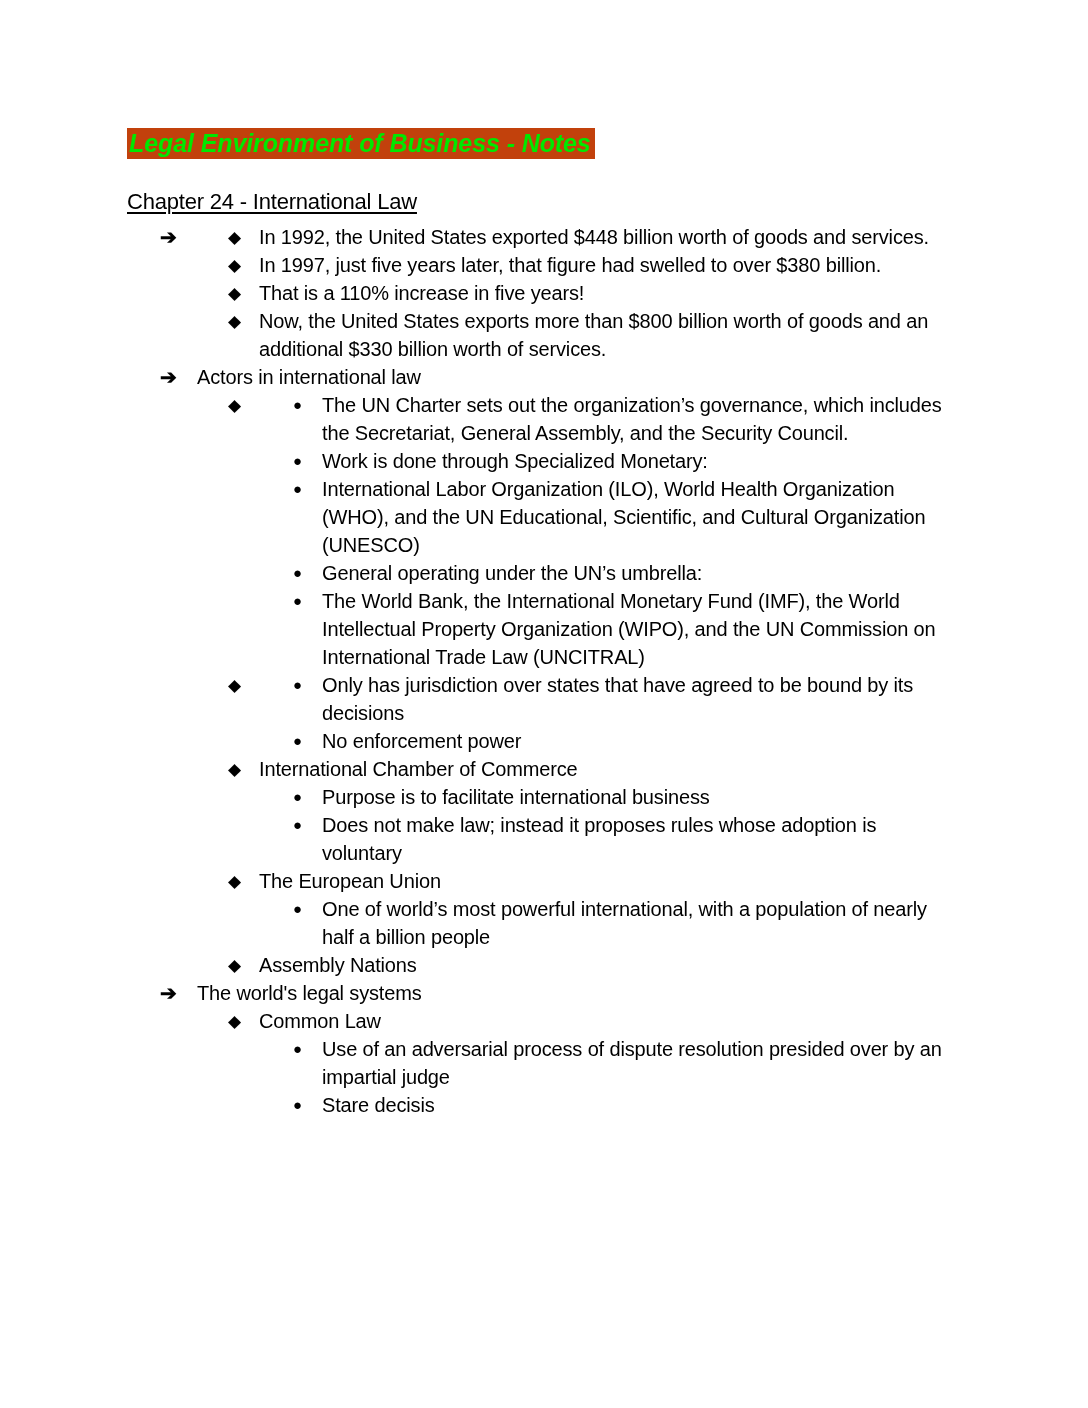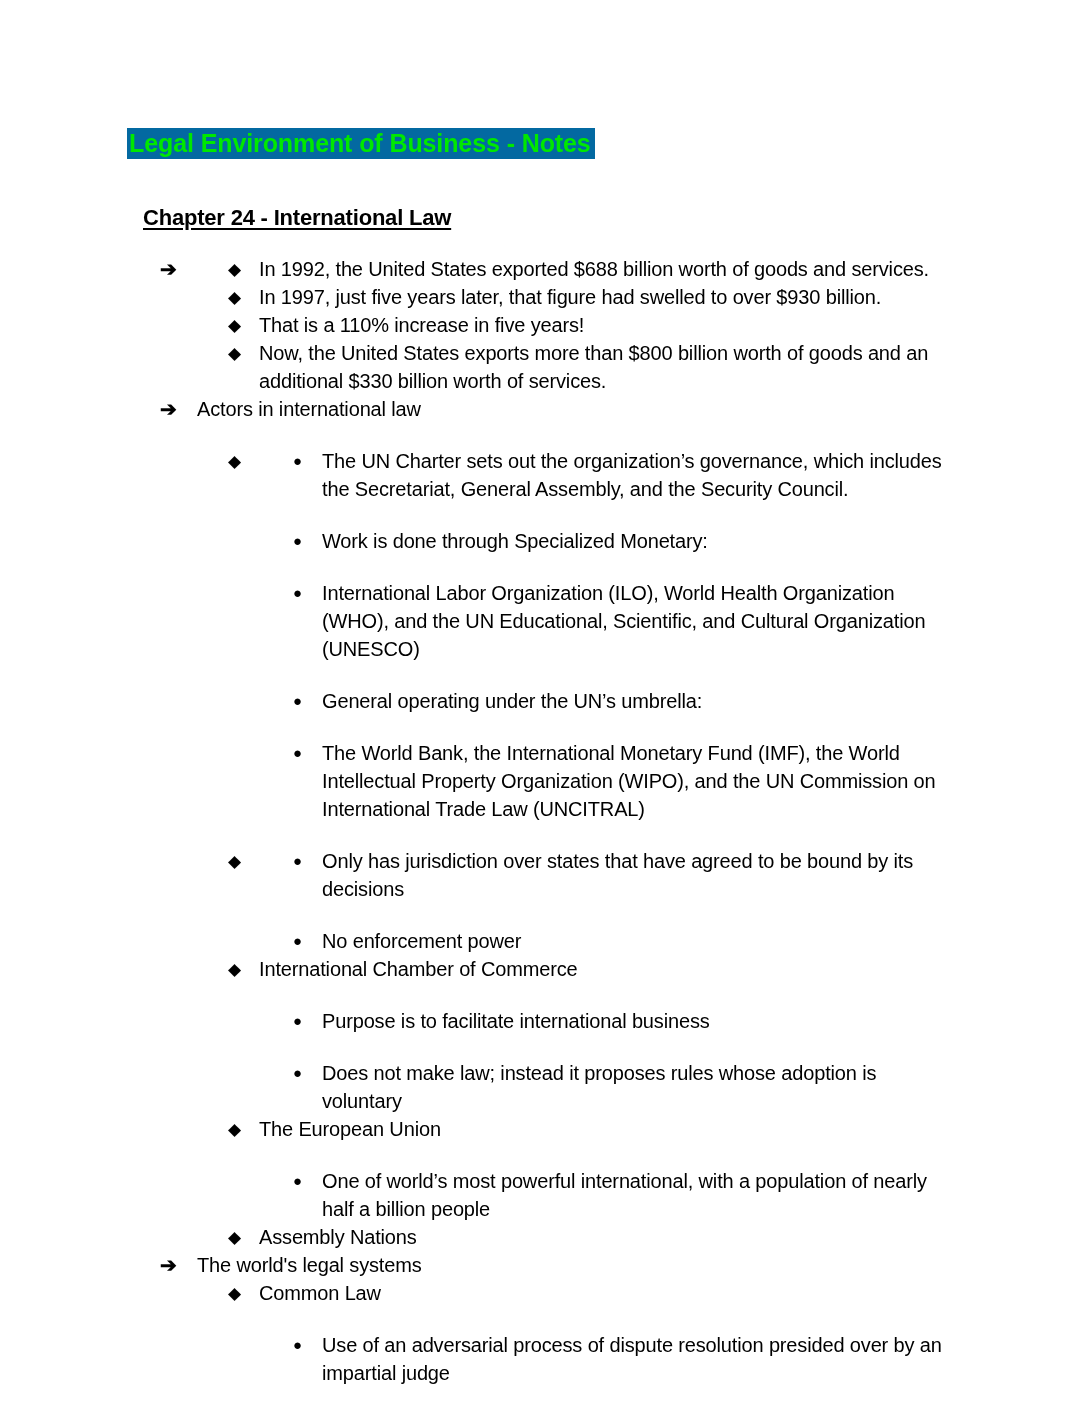--- a/index.html
+++ b/index.html
@@ -34,26 +34,26 @@
     margin: 0 0 0 0;
     white-space: nowrap;
     letter-spacing: -0.1px;
   }
 
   .spacer-after-title { height: 30px; }
 
   
   .chapter-heading {
     font-size: 22px;
-    font-weight: bold;
+    font-weight: normal;
     line-height: 26px;
     text-decoration: underline;
     text-underline-offset: 3px;
     display: inline-block;
-    margin: 16px;
+    margin: 0;
     letter-spacing: -0.2px;
   }
 
   .spacer-after-chapter { height: 8px; }
 
   
   ul.outline, ul.outline ul {
     list-style: none;
     margin: 0;
     padding: 0;
@@ -105,50 +105,49 @@
     padding-left: 29px;
     margin-left: 34px;
   }
   li.lvl3 > .marker {
     font-size: 15px;
     line-height: 28px;
   }
 
   li.lvl3 > .node-text {
     max-width: 646px;
-    margin-top: 24px;
   }
   li.lvl2 > .node-text {
     max-width: 697px;
   }
 </style>
 </head>
 <body>
 
 <div class="page">
 
-  <h1 class="doc-title" style="color: rgb(0, 232, 0); background-color: #0369a1;">Legal Environment of Business - Notes</h1>
+  <h1 class="doc-title" style="color: rgb(0, 232, 0); background-color: #c2410c; font-style: italic;">Legal Environment of Business - Notes</h1>
 
   <div class="spacer-after-title"></div>
 
   <h2 class="chapter-heading">Chapter 24 - International Law</h2>
 
   <div class="spacer-after-chapter"></div>
 
   <ul class="outline" id="outline-root">
       <li class="node lvl1">
         <span class="marker">➔</span>
         <ul>
           <li class="node lvl2">
             <span class="marker">◆</span>
-            <span class="node-text">In 1992, the United States exported $688 billion worth of goods and services.</span>
-          </li>
-          <li class="node lvl2">
-            <span class="marker">◆</span>
-            <span class="node-text">In 1997, just five years later, that figure had swelled to over $930 billion.</span>
+            <span class="node-text">In 1992, the United States exported $448 billion worth of goods and services.</span>
+          </li>
+          <li class="node lvl2">
+            <span class="marker">◆</span>
+            <span class="node-text">In 1997, just five years later, that figure had swelled to over $380 billion.</span>
           </li>
           <li class="node lvl2">
             <span class="marker">◆</span>
             <span class="node-text">That is a 110% increase in five years!</span>
           </li>
           <li class="node lvl2">
             <span class="marker">◆</span>
             <span class="node-text">Now, the United States exports more than $800 billion worth of goods and an additional $330 billion worth of services.</span>
           </li>
         </ul>

